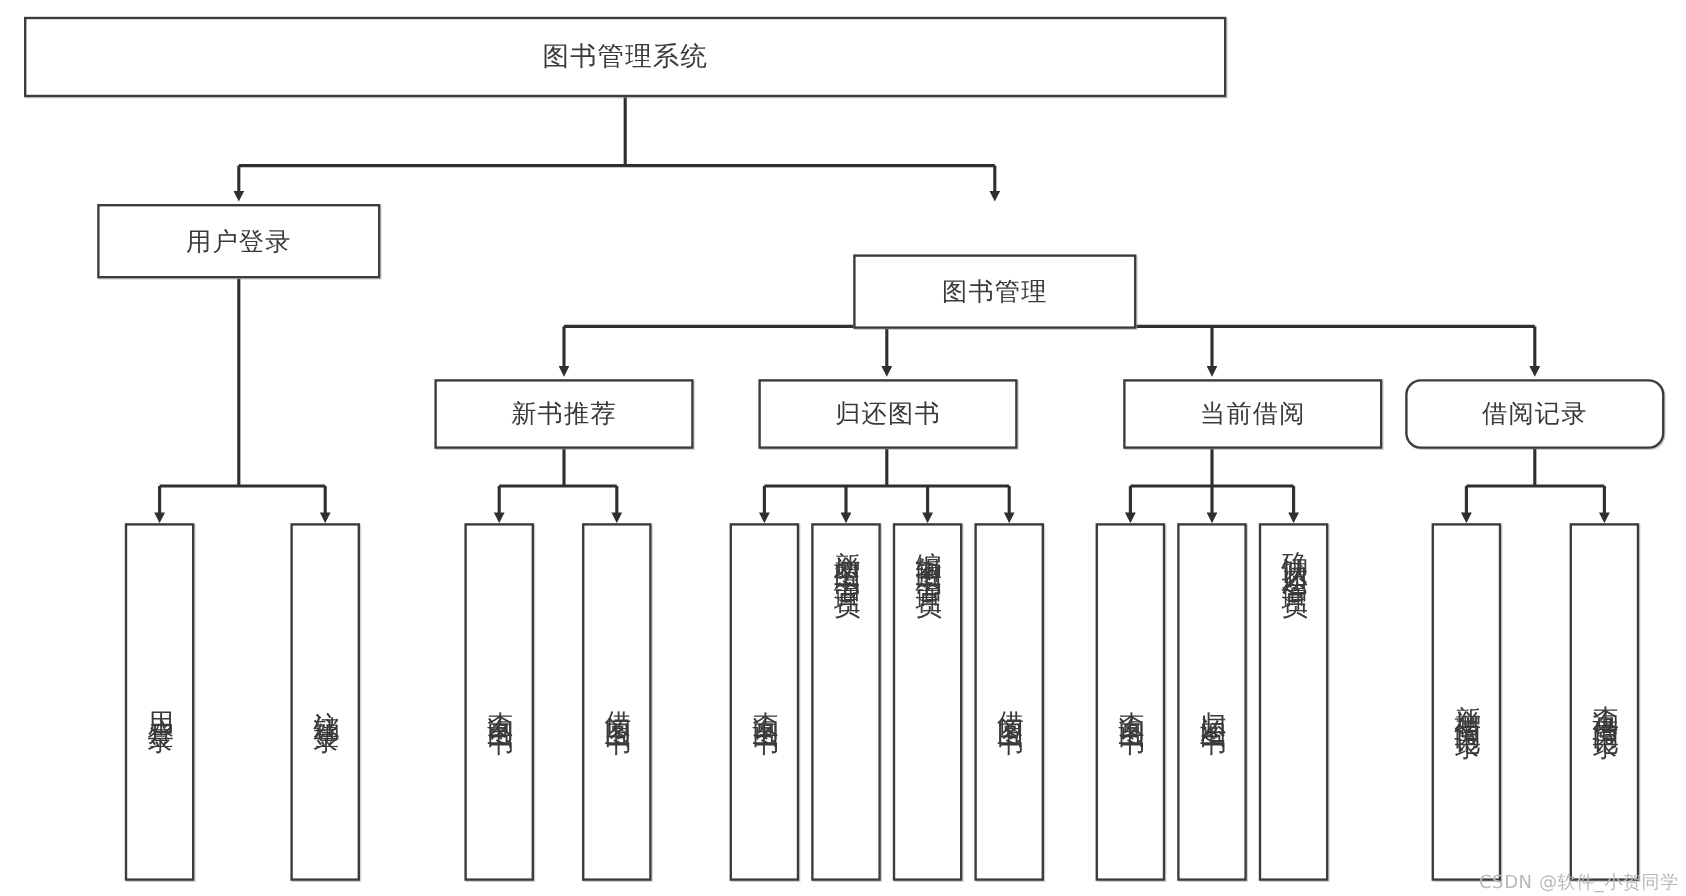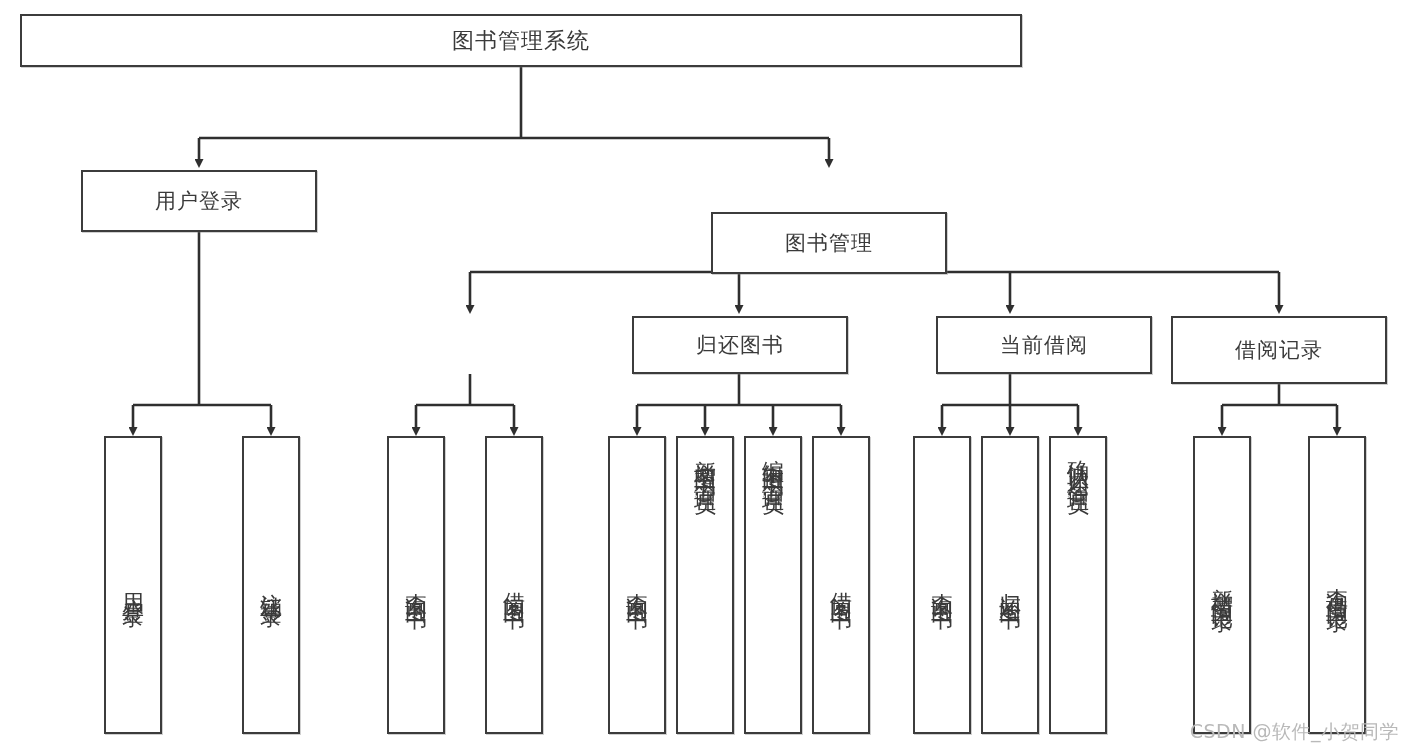--- a/index.html
+++ b/index.html
@@ -47,21 +47,21 @@
     line-height:1;
     white-space:nowrap;
     display:block;
   }
   
   .node.leaf.short{align-items:center;padding-top:0;}
 
   .watermark{
     position:absolute;
     right:6px;bottom:2px;
-    font-size:19px;
+    font-size:15px;
     color:#b9b9b9;
     letter-spacing:0.5px;
     white-space:nowrap;
     user-select:none;
   }
 </style>
 </head>
 <body>
 
 <div id="canvas">
@@ -111,38 +111,41 @@
       <path d="M1010,405 L1010,428" marker-end="url(#arrow)"></path>
       <path d="M1078,405 L1078,428" marker-end="url(#arrow)"></path>
 
       <path d="M1279,374 L1279,405"></path>
       <path d="M1222,405 L1337,405"></path>
       <path d="M1222,405 L1222,428" marker-end="url(#arrow)"></path>
       <path d="M1337,405 L1337,428" marker-end="url(#arrow)"></path>
     </g>
   </svg>
 
-  <div class="node root" style="left:20px;top:14px;width:1002px;height:53px;text-align:right;">
+  <div class="node root" style="left:20px;top:14px;width:1002px;height:67px;text-align:right;">
     <span class="label">图书管理系统</span>
   </div>
 
   <div class="node lvl2" style="left:81px;top:170px;width:236px;height:62px;">
     <span class="label">用户登录</span>
   </div>
   <div class="node lvl2" style="left:711px;top:170px;width:236px;height:62px;margin-top:42px;">
     <span class="label">图书管理</span>
   </div>
 
+  <div class="node lvl3" style="left:362px;top:316px;width:216px;height:58px;">
+    <span class="label">新书推荐</span>
+  </div>
   <div class="node lvl3" style="left:632px;top:316px;width:216px;height:58px;">
     <span class="label">归还图书</span>
   </div>
   <div class="node lvl3" style="left:936px;top:316px;width:216px;height:58px;">
     <span class="label">当前借阅</span>
   </div>
-  <div class="node lvl3" style="left:1171px;top:316px;width:216px;height:68px;">
+  <div class="node lvl3" style="left:1171px;top:316px;width:216px;height:58px;border-radius:13px;">
     <span class="label">借阅记录</span>
   </div>
 
   <div class="node leaf short" style="left:104px;top:436px;width:58px;height:298px;">
     <span class="label">用户登录</span>
   </div>
   <div class="node leaf short" style="left:242px;top:436px;width:58px;height:298px;">
     <span class="label">注销登录</span>
   </div>
 

